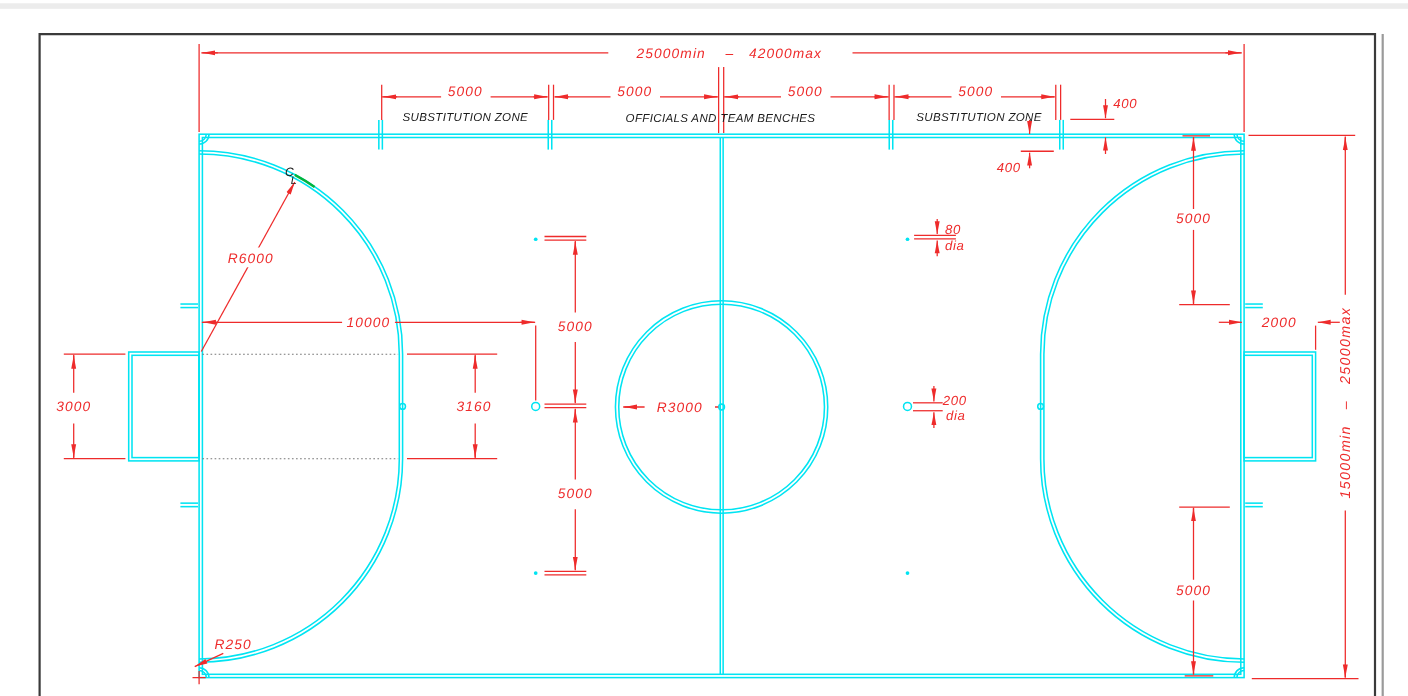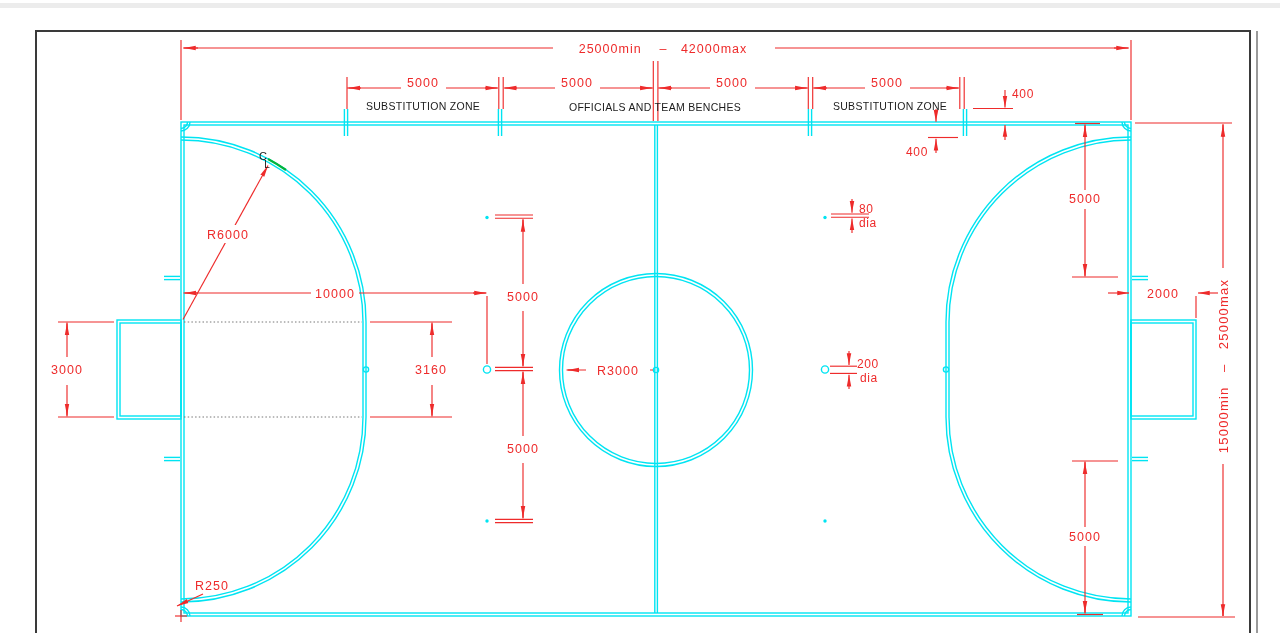--- a/index.html
+++ b/index.html
@@ -1,21 +1,21 @@
 <!DOCTYPE html>
 <html style="--court_line: #00e4f2; --dimension: #ee2b2b; --label: #1b1b1b; --frame: #3a3a3a; --page_edge: #9a9a9a; --top_strip: #ececec; --highlight_green: #00b43c; --background: #ffffff;"><head>
 <meta charset="utf-8">
 <style>
   :root{
     --court_line:#00e4f2; --dimension:#ee2b2b; --label:#1b1b1b; --frame:#3a3a3a;
     --page_edge:#9a9a9a; --top_strip:#ececec; --highlight_green:#00b43c; --background:#ffffff;
   }
   html,body{margin:0;padding:0;background:var(--background);}
   .stage{position:relative;width:1280px;height:633px;background:var(--background);overflow:hidden;
-         font-family:"Liberation Sans", sans-serif;}
+         font-family:"Liberation Sans", sans-serif;font-style:italic;}
   svg{display:block}
   text{font-family:"Liberation Sans", sans-serif;}
   .dimtxt{fill:var(--dimension);font-size:12.5px;letter-spacing:1px;}
   .dimtxt.small{font-size:12px;letter-spacing:0.6px;}
   .blktxt{fill:var(--label);font-size:10.5px;letter-spacing:0.3px;}
   .cl{fill:var(--label);}
   .red{stroke:var(--dimension);stroke-width:1.15;fill:none;}
   .cyan{stroke:var(--court_line);stroke-width:1.4;fill:none;}
   .cyanfill{fill:var(--court_line);stroke:none;}
   .dot{stroke:#777;stroke-width:1;stroke-dasharray:1.5 2.2;fill:none;}

